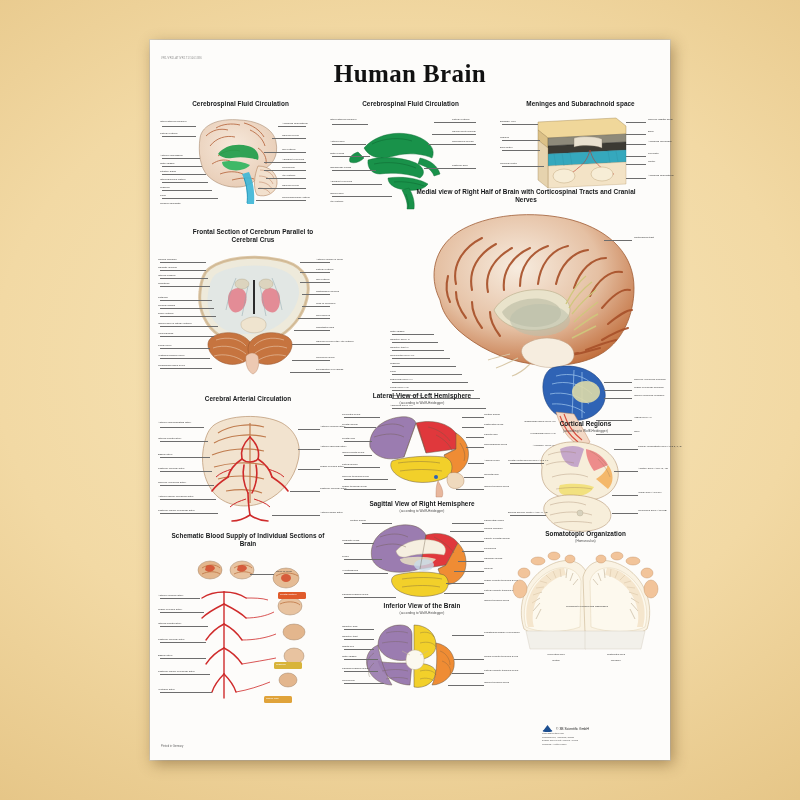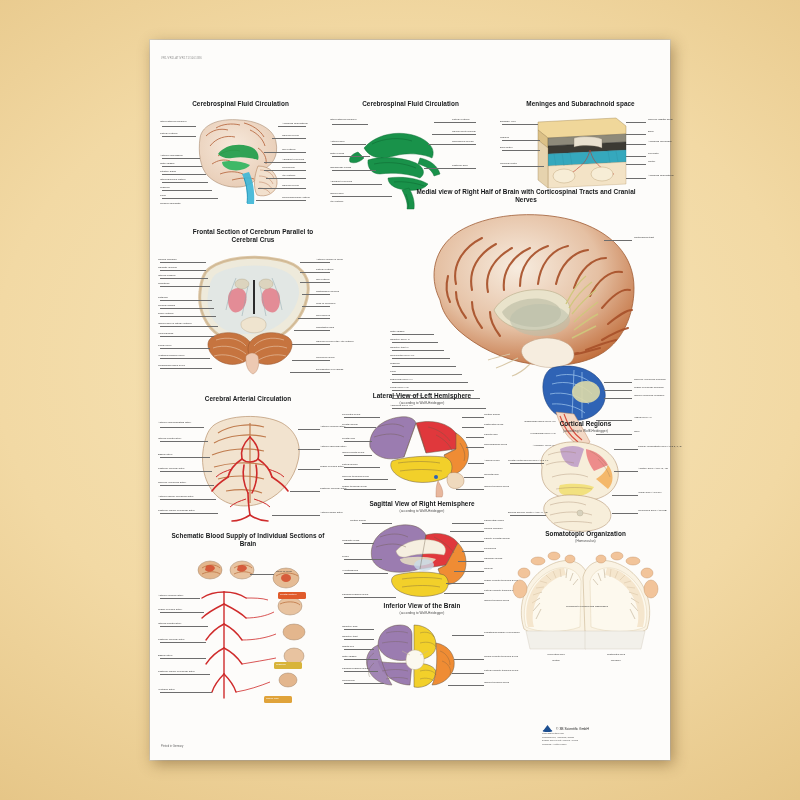--- a/index.html
+++ b/index.html
@@ -66,20 +66,21 @@
   svg { display: block; overflow: visible; }
 </style>
 </head>
 <body>
 
 <div id="backdrop"></div>
 
 <div id="poster">
 
   <div class="catno">VR1/VR1LAT/VR1T1/1001386</div>
+  <div class="main-title">Human Brain</div>
 
   <div class="panel" style="left:8px; top:60px; width:165px;">
     <div class="p-title">Cerebrospinal Fluid Circulation</div>
     <div class="figbox" style="height:105px;">
       <svg width="165" height="105" viewBox="0 0 165 105">
         <defs>
           <radialGradient id="g1" cx="45%" cy="40%" r="62%">
             <stop offset="0%" stop-color="#f7e9dc"></stop>
               <stop offset="100%" stop-color="#e8cdb6"></stop>
           </radialGradient>

